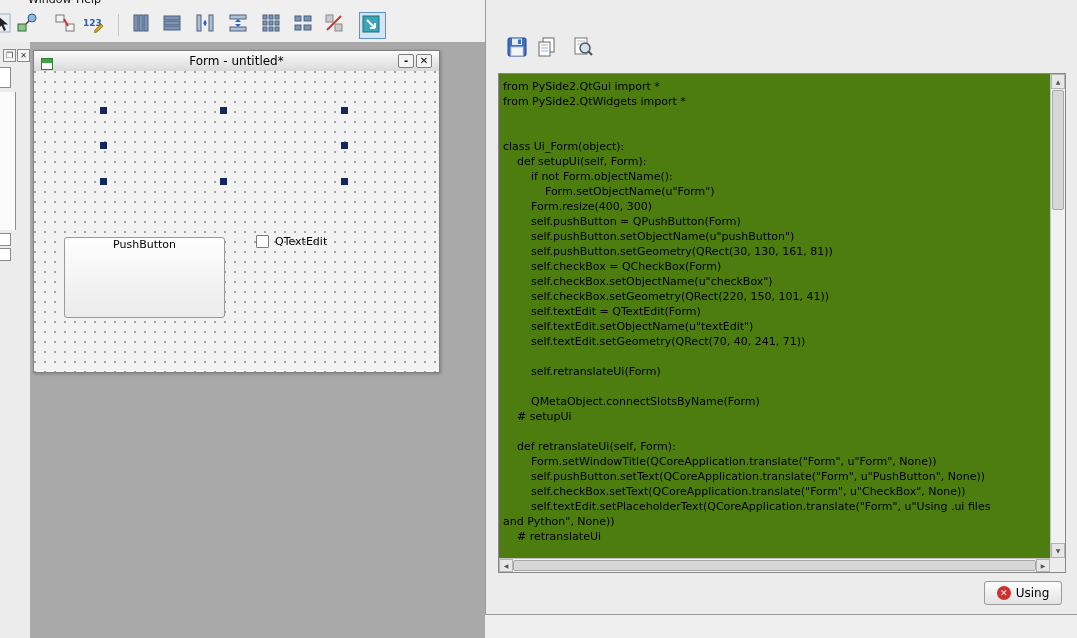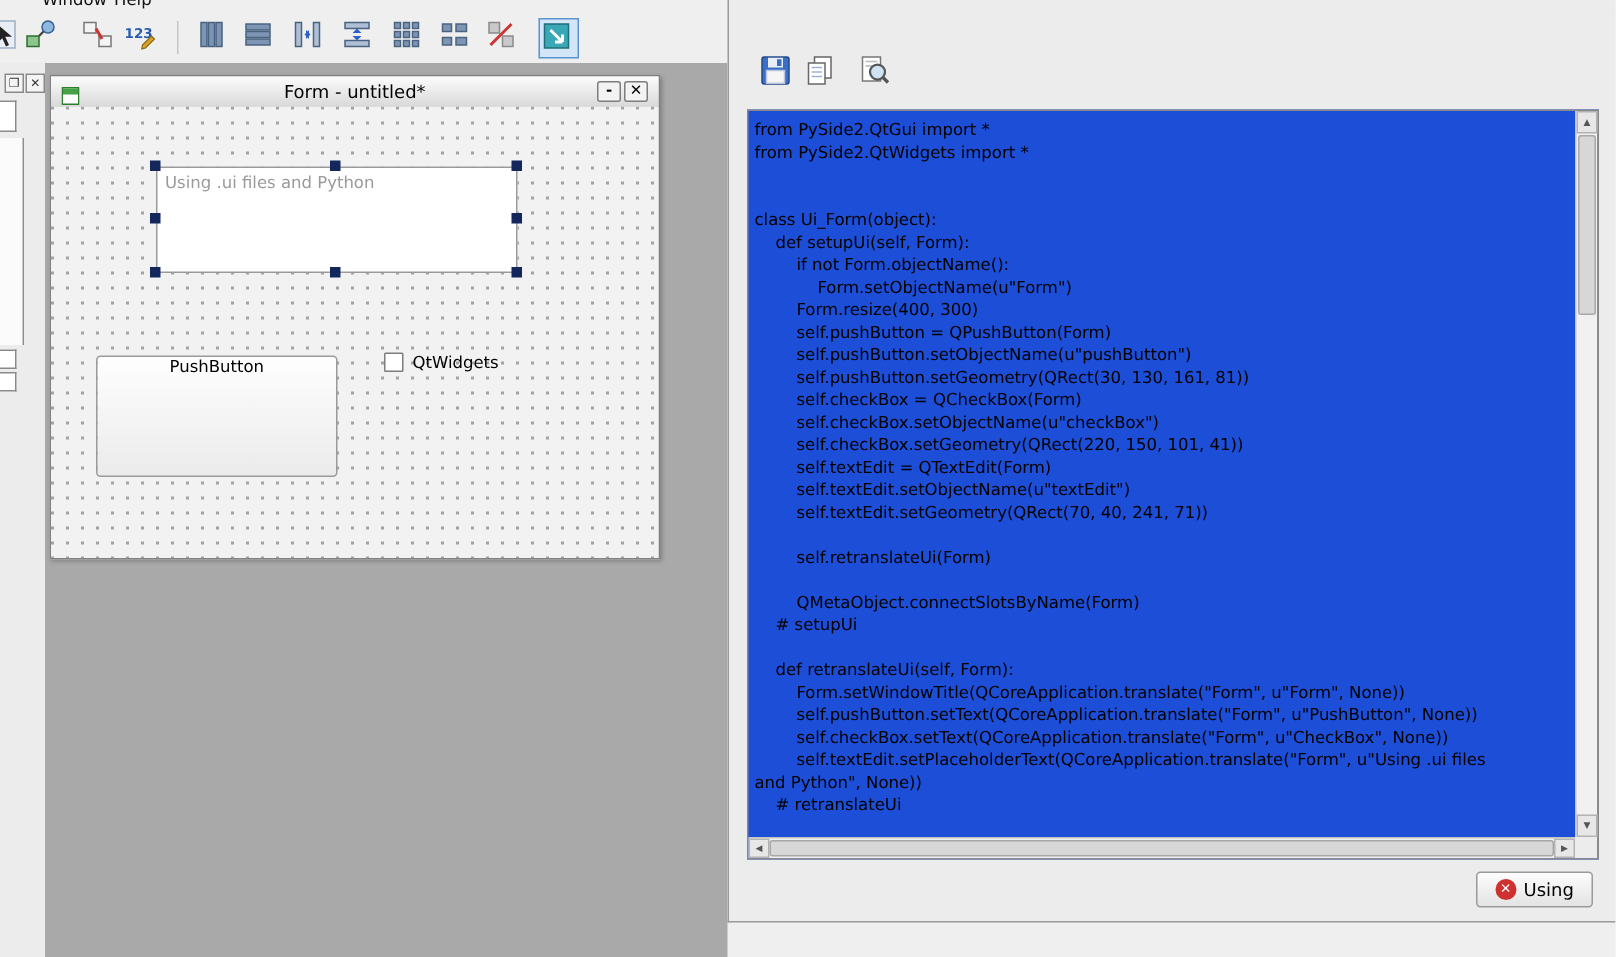--- a/index.html
+++ b/index.html
@@ -36,21 +36,21 @@
   .w-textedit .ph{position:absolute;left:5px;top:3px;font-size:11px;color:#9a9a9a;}
   .hd{position:absolute;width:7px;height:7px;background:#14275c;}
   .w-push{position:absolute;left:30px;top:130px;width:161px;height:81px;background:linear-gradient(#fefefe,#ebebeb);border:1px solid #9a9a9a;border-radius:3px;box-sizing:border-box;display:flex;align-items:flex-start;justify-content:center;font-size:11px;color:#000;margin-top:36px;}
   .w-check{position:absolute;left:222px;top:150px;width:101px;height:41px;display:flex;align-items:center;}
   .w-check .box{width:13px;height:13px;background:#fff;border:1px solid #7d7d7d;border-radius:1px;box-sizing:border-box;margin-right:6px;}
   .w-check .lbl{font-size:11px;color:#000;}
 
   
   .dialog{position:absolute;left:485px;top:0;width:592px;height:615px;background:#ececec;border-left:1px solid #9a9a9a;border-bottom:1px solid #9a9a9a;box-sizing:border-box;}
   .dbtn{position:absolute;top:36px;width:26px;height:26px;display:flex;align-items:center;justify-content:center;}
-  .code-area{position:absolute;left:12px;top:73px;width:568px;height:500px;background:#1d4ed8;border:1px solid #888;box-sizing:border-box;overflow:hidden;}
+  .code-area{position:absolute;left:12px;top:73px;width:568px;height:500px;background:#4d7c0f;border:1px solid #888;box-sizing:border-box;overflow:hidden;}
   .code{position:absolute;left:0;top:0;right:15px;bottom:14px;overflow:hidden;margin:0;padding:5px 2px 0 4px;font-family:"DejaVu Sans","Liberation Sans",sans-serif;font-size:11px;line-height:15px;color:#000;white-space:pre;}
   .vscroll{position:absolute;right:0;top:0;bottom:14px;width:15px;background:#f1f1f1;border-left:1px solid #c4c4c4;box-sizing:border-box;}
   .hscroll{position:absolute;left:0;right:15px;bottom:0;height:14px;background:#f1f1f1;border-top:1px solid #c4c4c4;box-sizing:border-box;}
   .sbtn{position:absolute;background:#e7e7e7;border:1px solid #b3b3b3;box-sizing:border-box;font-size:6px;color:#555;display:flex;align-items:center;justify-content:center;}
   .vthumb{position:absolute;left:1px;right:1px;top:16px;height:120px;background:#d7d7d7;border:1px solid #a8a8a8;border-radius:2px;box-sizing:border-box;}
   .hthumb{position:absolute;top:1px;bottom:1px;left:14px;right:14px;background:#d7d7d7;border:1px solid #a8a8a8;border-radius:2px;box-sizing:border-box;}
   .corner{position:absolute;right:0;bottom:0;width:15px;height:14px;background:#ececec;}
   .close-btn{position:absolute;right:15px;top:581px;width:78px;height:24px;background:linear-gradient(#fdfdfd,#e3e3e3);border:1px solid #9a9a9a;border-radius:3px;box-sizing:border-box;display:flex;align-items:center;justify-content:center;gap:5px;font-size:12px;color:#000;cursor:default;}
   .close-circ{width:14px;height:14px;border-radius:50%;background:#cf3030;color:#fff;font-size:9px;line-height:14px;text-align:center;font-weight:bold;}
 
@@ -185,37 +185,34 @@
     <div class="form-titlebar">
       <span class="form-icon"><svg width="12" height="12">
             <rect x="0.5" y="0.5" width="11" height="11" fill="#fff" stroke="#2f7d2f"></rect>
             <rect x="1" y="1" width="10" height="4" fill="#46a046"></rect>
           </svg></span>
       <div class="form-title">Form - untitled*</div>
       <div class="winbtn" style="left:364px"><span>-</span></div>
       <div class="winbtn" style="left:382px"><span>✕</span></div>
     </div>
     <div class="canvas">
-      <div class="w-textedit">
-        <span class="ph">Using .ui files and Python</span>
-      </div>
       <div class="hd" style="left:66px;top:36px"></div>
       <div class="hd" style="left:186px;top:36px"></div>
       <div class="hd" style="left:307px;top:36px"></div>
       <div class="hd" style="left:66px;top:71px"></div>
       <div class="hd" style="left:307px;top:71px"></div>
       <div class="hd" style="left:66px;top:107px"></div>
       <div class="hd" style="left:186px;top:107px"></div>
       <div class="hd" style="left:307px;top:107px"></div>
       <div class="w-push">
         <span>PushButton</span>
       </div>
       <div class="w-check">
         <span class="box"></span>
-        <span class="lbl">QtWidgets</span>
+        <span class="lbl">QTextEdit</span>
       </div>
     </div>
   </div>
 
   <div class="dialog">
     <div class="dbtn" style="left:18px">
       <span><svg width="24" height="24">
             <rect x="3" y="3" width="18" height="18" rx="1.5" fill="#3a6fc4" stroke="#24498a"></rect>
             <rect x="7" y="3.5" width="10" height="6.5" fill="#e8eef8"></rect>
             <rect x="13" y="4.5" width="3" height="4.5" fill="#3a6fc4"></rect>

